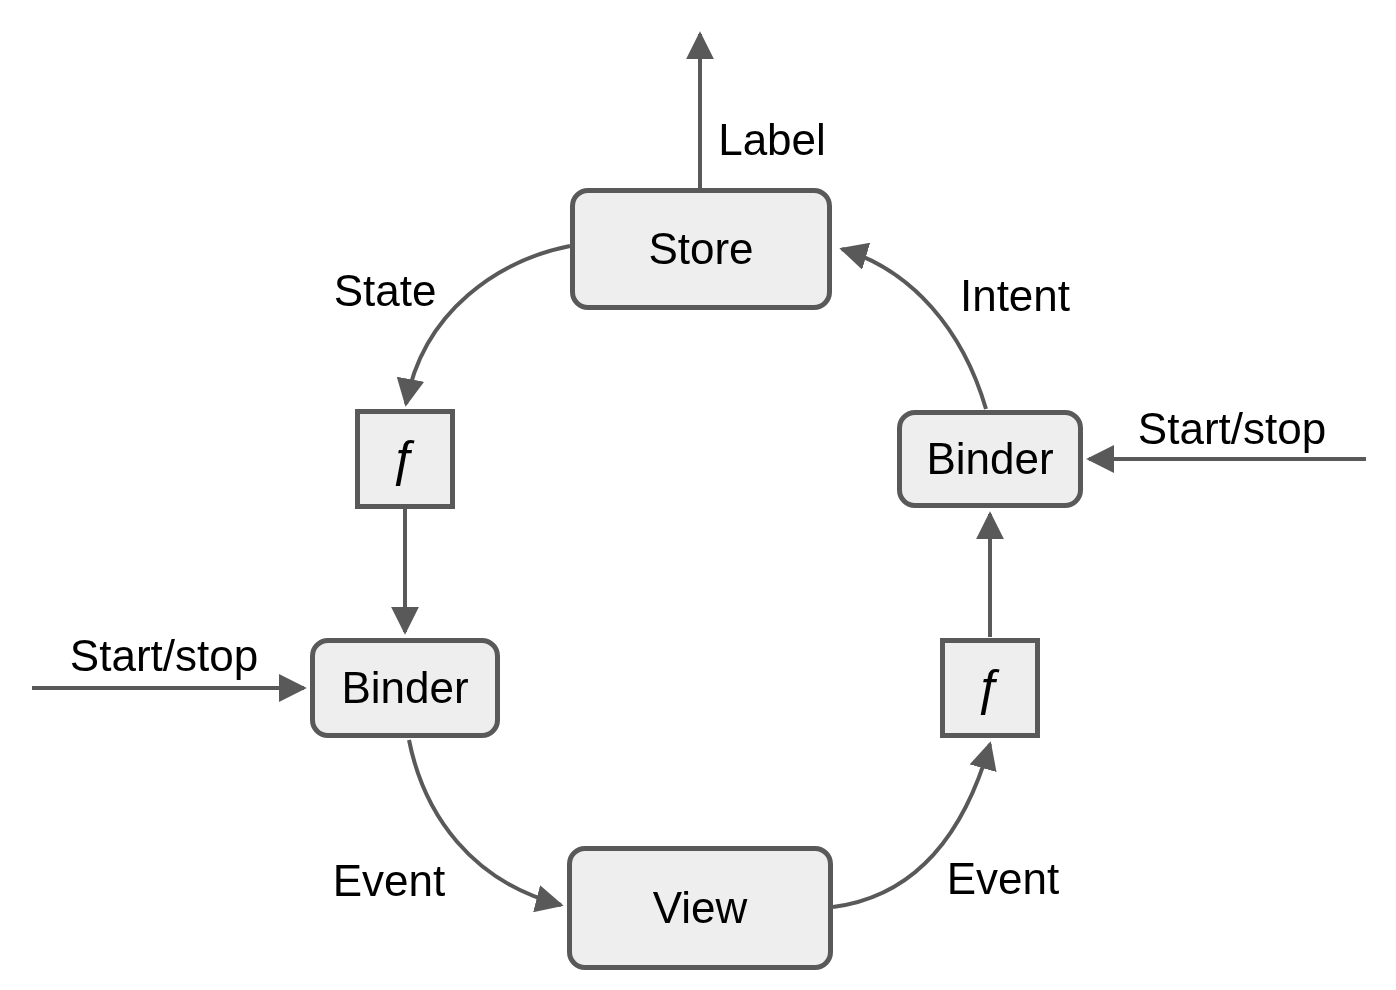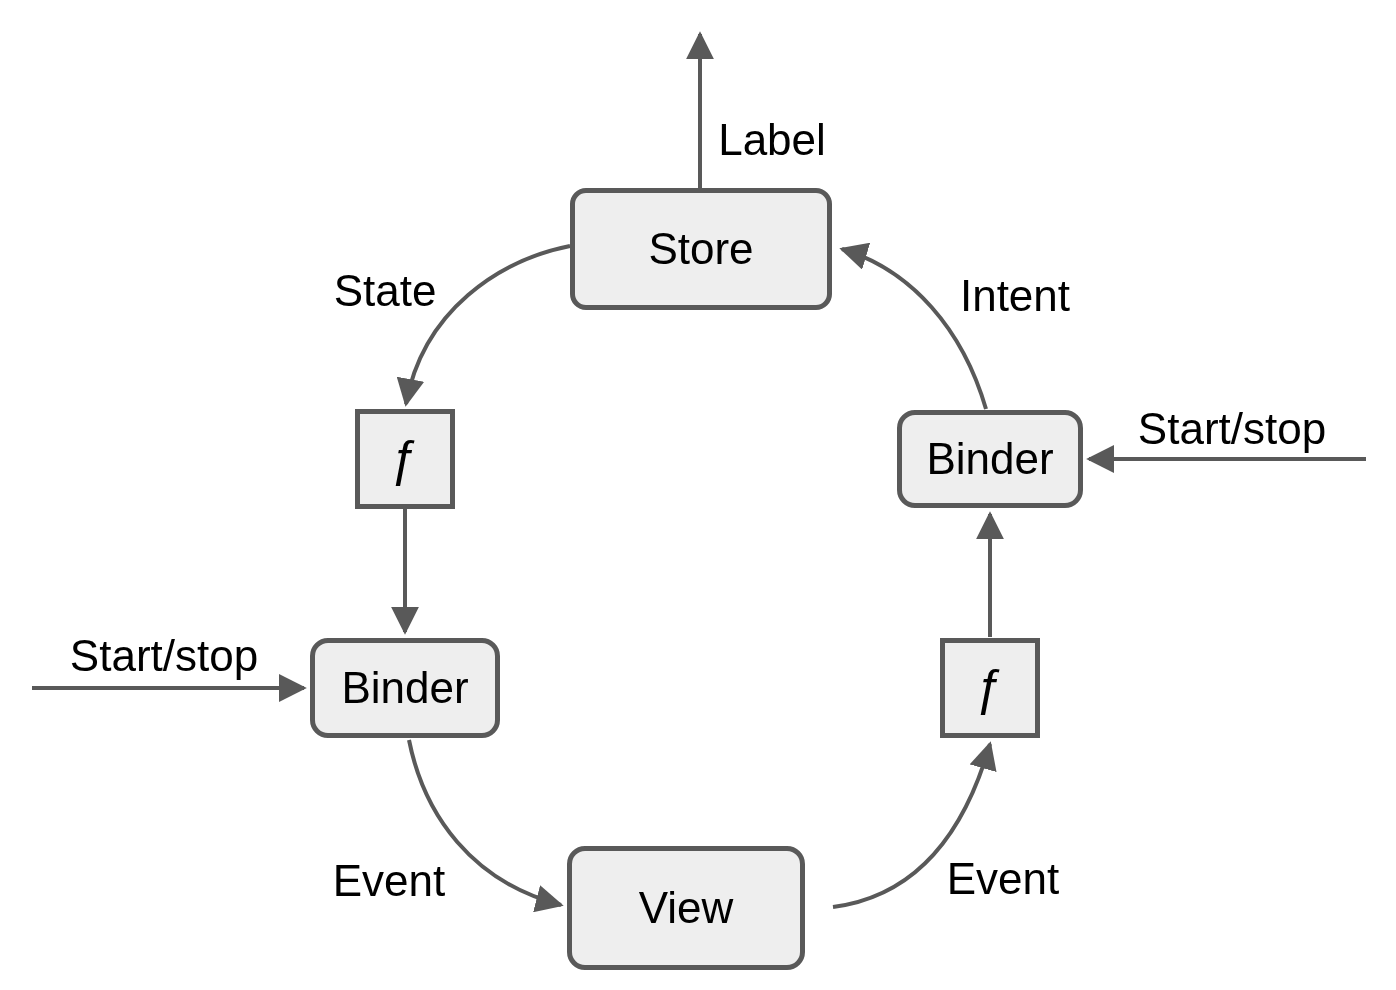--- a/index.html
+++ b/index.html
@@ -33,24 +33,24 @@
   .node.square{border-radius:0;font-size:50px;}
   .edge-label{
     position:absolute;
     transform:translate(-50%,-50%);
     font-size:44px;
     line-height:1;
     white-space:nowrap;
     color:var(--text);
   }
   
-  #store  {left:570px;top:188px;width:262px;height:122px;border-radius:16px;}
+  #store  {left:570px;top:188px;width:262px;height:122px;}
   #f-left {left:355px;top:409px;width:100px;height:100px;}
   #binder-left{left:310px;top:638px;width:190px;height:100px;}
-  #view   {left:567px;top:846px;width:238px;height:124px;}
+  #view   {left:567px;top:846px;width:266px;height:124px;}
   #f-right{left:940px;top:638px;width:100px;height:100px;}
   #binder-right{left:897px;top:410px;width:186px;height:98px;}
   
   #label-out-label   {left:772px;top:100px;margin-top:40px;}
   #state-label       {left:385px;top:291px;}
   #start-stop-left-label {left:164px;top:656px;}
   #model-label       {left:389px;top:881px;}
   #event-label       {left:1003px;top:879px;}
   #intent-label      {left:1015px;top:296px;}
   #start-stop-right-label{left:1232px;top:429px;}

